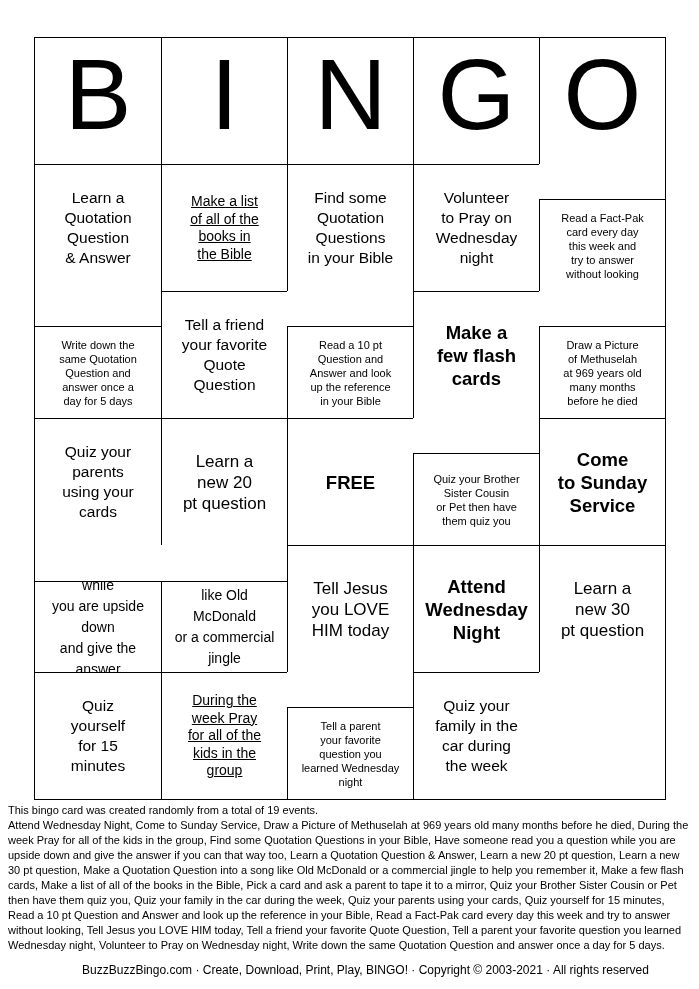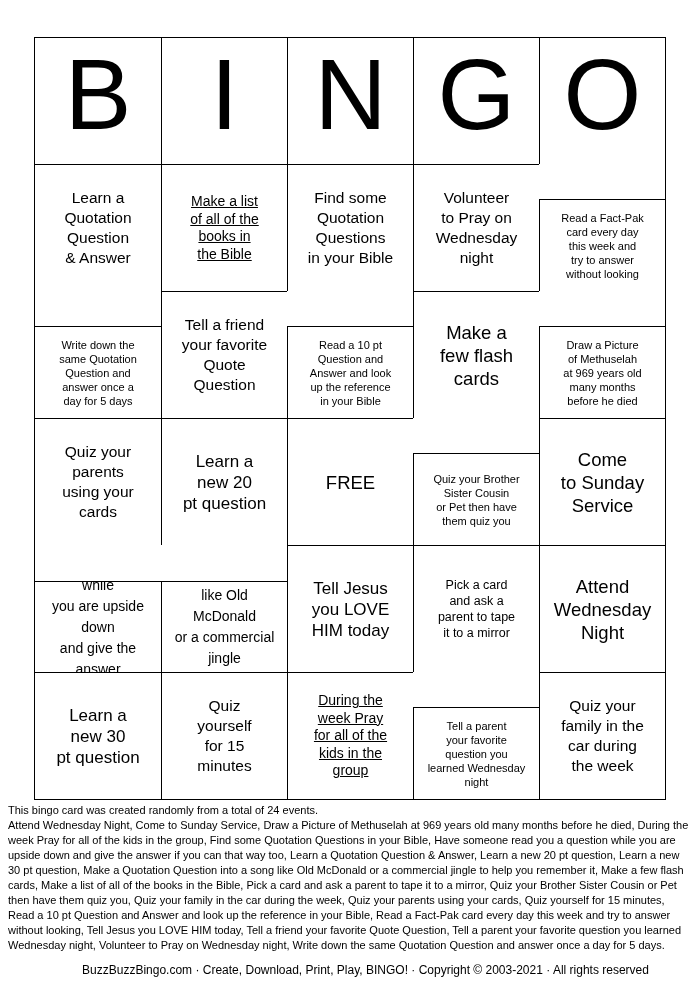--- a/index.html
+++ b/index.html
@@ -48,21 +48,21 @@
   .cell {
     white-space: pre-line;
     padding: 4px 6px;
   }
   .fs-xs  { font-size: 14px;   line-height: 21px; margin-top: 36px;   }
   .fs-sm  { font-size: 11px;   line-height: 14px; margin-top: 35px;   }
   .fs-sm2 { font-size: 12.5px; line-height: 16px;   }
   .fs-md  { font-size: 14px;   line-height: 17.5px; text-decoration: underline; }
   .fs-md2 { font-size: 15.5px; line-height: 20px;   }
   .fs-lg  { font-size: 17px;   line-height: 21px;   }
-  .fs-xl  { font-size: 18.5px; line-height: 23px;   }
+  .fs-xl  { font-size: 18.5px; line-height: 23px; font-weight: bold;   }
   .footer {
     position: absolute;
     left: 8px;
     top: 803px;
     width: 684px;
     font-size: 11px;
     line-height: 15px;
     text-align: left;
   }
   .credit {
@@ -154,24 +154,20 @@
 too</div>
   <div class="cell fs-xs">Make a Quotation
 Question into a song
 like Old McDonald
 or a commercial jingle
 to help you remember
 it</div>
   <div class="cell fs-lg">Tell Jesus
 you LOVE
 HIM today</div>
-  <div class="cell fs-sm2">Pick a card
-and ask a
-parent to tape
-it to a mirror</div>
   <div class="cell fs-xl">Attend
 Wednesday
 Night</div>
 
   <div class="cell fs-lg">Learn a
 new 30
 pt question</div>
   <div class="cell fs-md2">Quiz
 yourself
 for 15
@@ -186,17 +182,17 @@
 question you
 learned Wednesday
 night</div>
   <div class="cell fs-md2">Quiz your
 family in the
 car during
 the week</div>
 </div>
 
 <div class="footer">
-  <div>This bingo card was created randomly from a total of 24 events.</div>
+  <div>This bingo card was created randomly from a total of 19 events.</div>
   <div>Attend Wednesday Night, Come to Sunday Service, Draw a Picture of Methuselah at 969 years old many months before he died, During the week Pray for all of the kids in the group, Find some Quotation Questions in your Bible, Have someone read you a question while you are upside down and give the answer if you can that way too, Learn a Quotation Question &amp; Answer, Learn a new 20 pt question, Learn a new 30 pt question, Make a Quotation Question into a song like Old McDonald or a commercial jingle to help you remember it, Make a few flash cards, Make a list of all of the books in the Bible, Pick a card and ask a parent to tape it to a mirror, Quiz your Brother Sister Cousin or Pet then have them quiz you, Quiz your family in the car during the week, Quiz your parents using your cards, Quiz yourself for 15 minutes, Read a 10 pt Question and Answer and look up the reference in your Bible, Read a Fact-Pak card every day this week and try to answer without looking, Tell Jesus you LOVE HIM today, Tell a friend your favorite Quote Question, Tell a parent your favorite question you learned Wednesday night, Volunteer to Pray on Wednesday night, Write down the same Quotation Question and answer once a day for 5 days.</div>
 </div>
 
 <div class="credit">BuzzBuzzBingo.com · Create, Download, Print, Play, BINGO! · Copyright © 2003-2021 · All rights reserved</div>
 
 </body></html>

